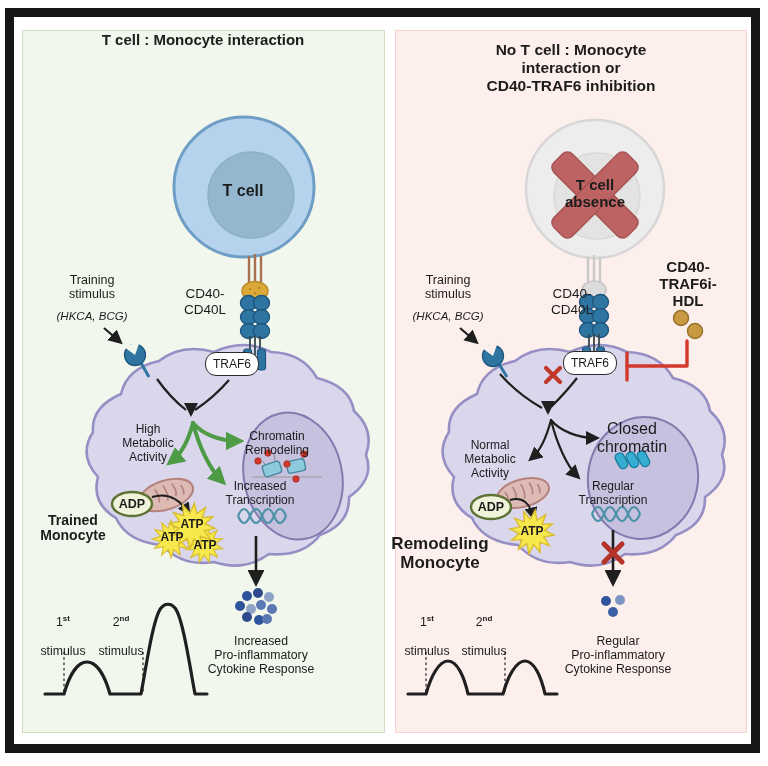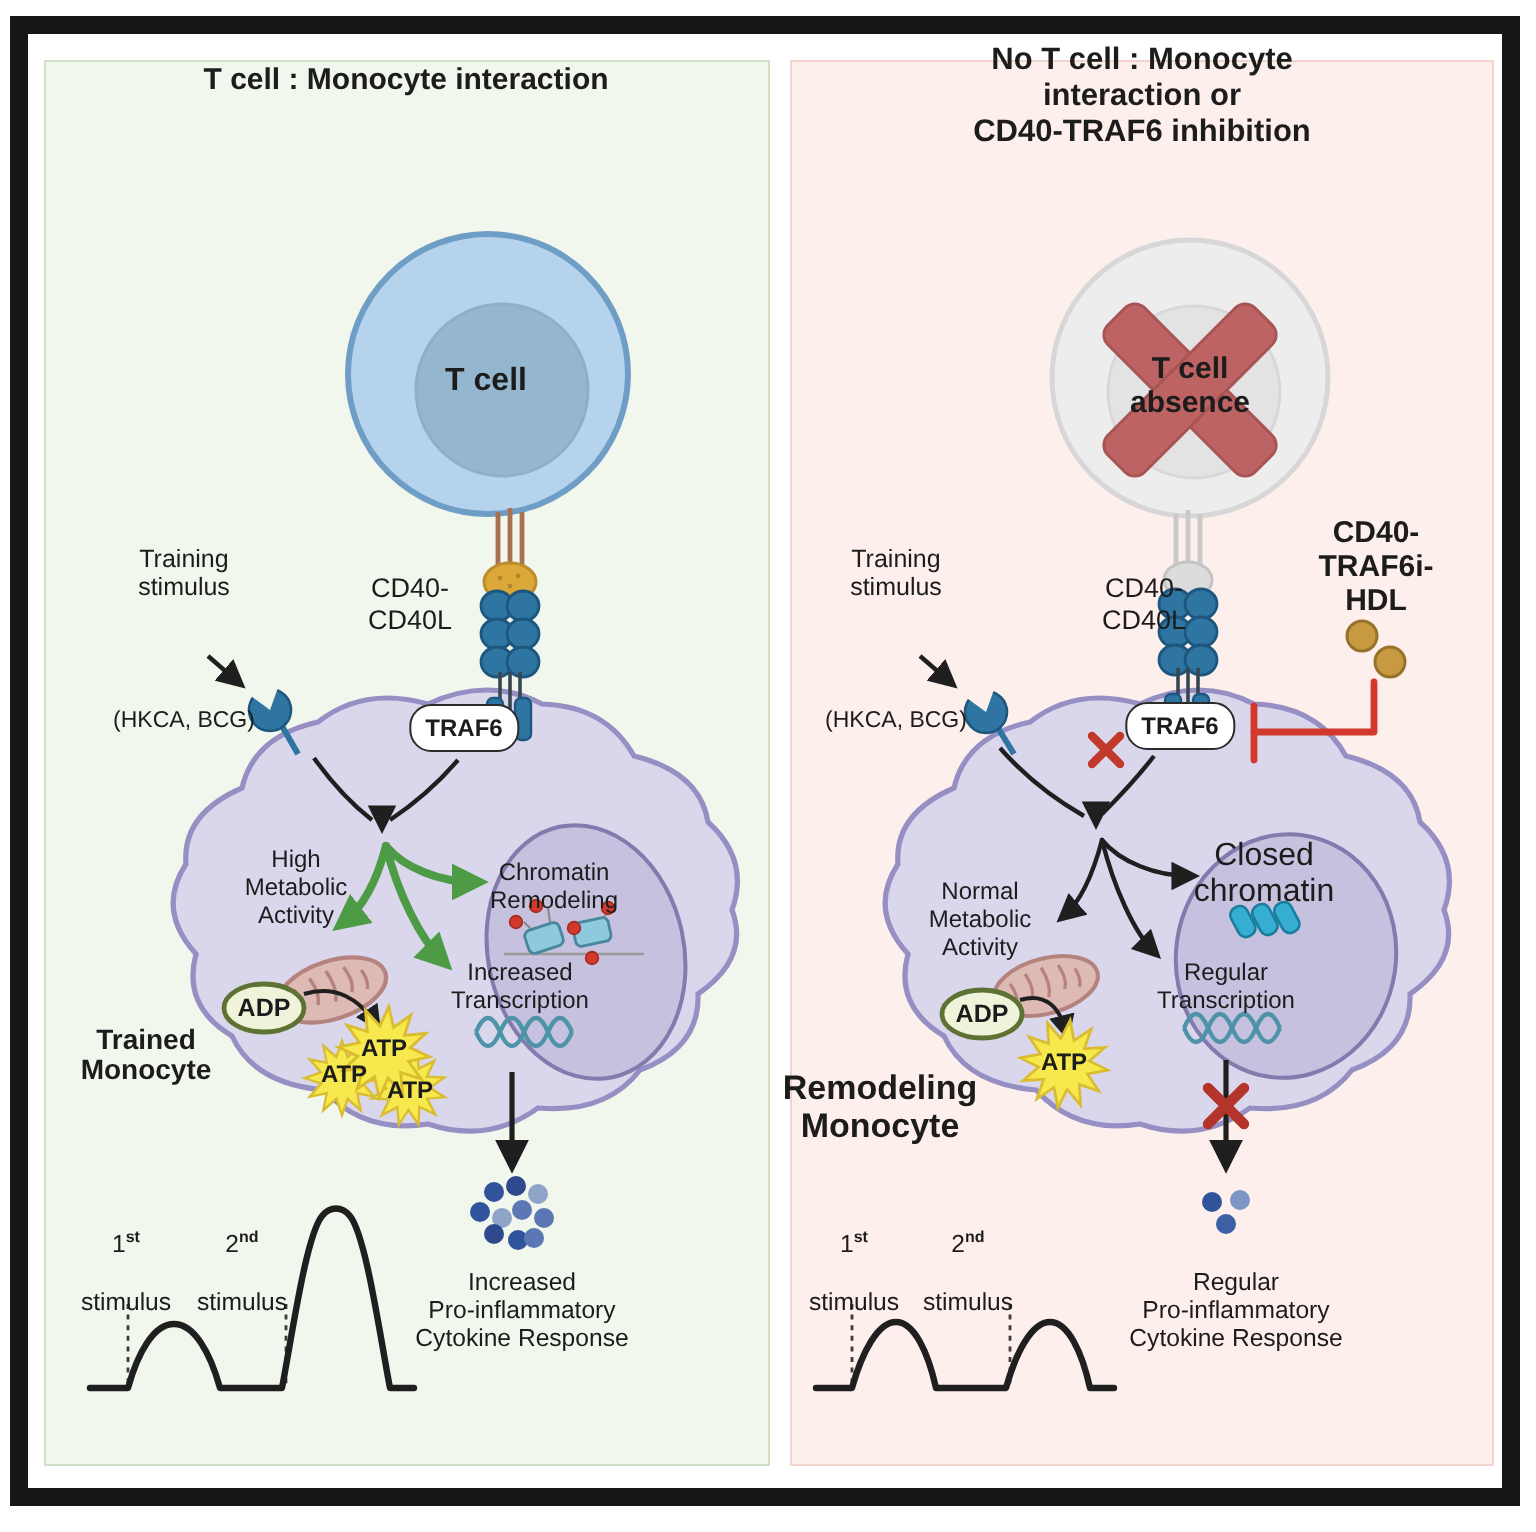--- a/index.html
+++ b/index.html
@@ -7,24 +7,24 @@
        font-family:"Liberation Sans",sans-serif;}
   .frame{position:absolute;left:5px;top:8px;width:755px;height:745px;
          box-sizing:border-box;border:9px solid #161616;background:#fff;z-index:0;}
   .panel{position:absolute;top:30px;height:703px;box-sizing:border-box;z-index:1;}
   .panel.left{left:22px;width:363px;background:#f1f7ec;border:1.5px solid #cfe0c6;}
   .panel.right{left:395px;width:352px;background:#fdefec;border:1.5px solid #f2d4cd;}
   svg.art{position:absolute;left:0;top:0;z-index:2;}
   .lbl{position:absolute;transform:translate(-50%,-50%);text-align:center;
        white-space:pre-line;line-height:1.15;color:#1c1c1c;z-index:3;}
   .b{font-weight:bold;}
-  .i{margin-top:44px;}
+  .i{font-style:italic;}
   .pill{position:absolute;transform:translate(-50%,-50%);background:#fff;
         border:1.6px solid #2b2b2b;border-radius:11px;padding:4px 7px;
-        font-weight:bold;font-size:12px;color:#1c1c1c;z-index:3;}
+        font-weight:normal;font-size:12px;color:#1c1c1c;z-index:3;}
   sup{font-size:8px;font-weight:bold;}
 </style>
 </head>
 <body>
 
 <div class="frame"></div>
 <div class="panel left"></div>
 <div class="panel right"></div>
 
 <svg class="art" width="768" height="766" viewBox="0 0 768 766">
@@ -288,21 +288,21 @@
   <div>stimulus</div>
 </div>
 <div class="lbl" style="left:121px;top:636px;font-size:12.3px">
   <div><span>2</span><sup>nd</sup></div>
   <div>stimulus</div>
 </div>
 <div class="lbl" style="left:261px;top:655px;font-size:12.3px">Increased
 Pro-inflammatory
 Cytokine Response</div>
 
-<div class="lbl b" style="left:571px;top:48px;font-size:15.5px">No T cell : Monocyte
+<div class="lbl b" style="left:571px;top:68px;font-size:15.5px">No T cell : Monocyte
 interaction or
 CD40-TRAF6 inhibition</div>
 <div class="lbl b" style="left:595px;top:193px;font-size:15px">T cell
 absence</div>
 <div class="lbl" style="left:448px;top:287px;font-size:12.5px">Training
 stimulus</div>
 <div class="lbl i" style="left:448px;top:317px;font-size:11.5px">(HKCA, BCG)</div>
 <div class="lbl" style="left:572px;top:302px;font-size:13.5px">CD40-
 CD40L</div>
 <div class="lbl b" style="left:688px;top:284px;font-size:15px;line-height:1.12">CD40-

